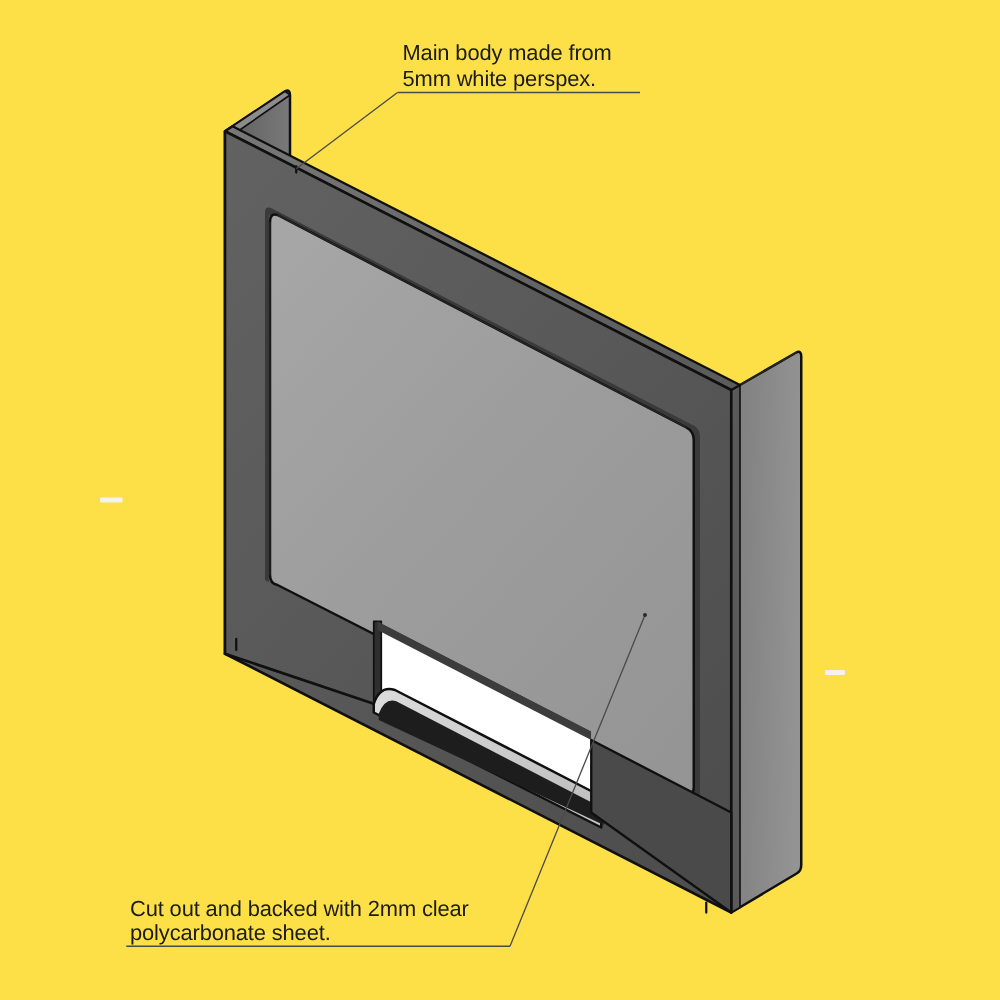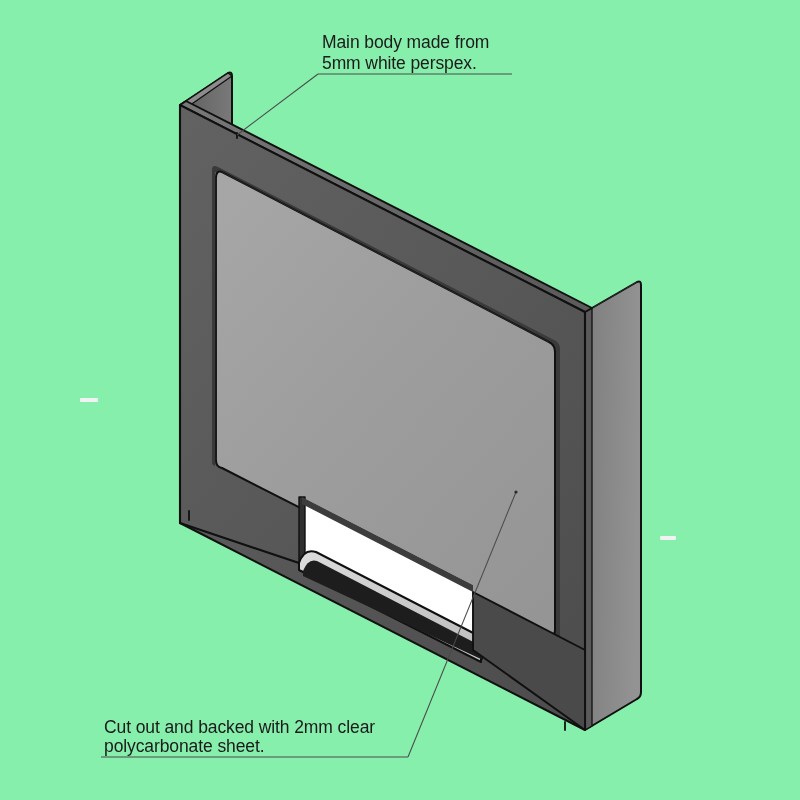--- a/index.html
+++ b/index.html
@@ -11,21 +11,21 @@
     width: 800px;
     height: 800px;
     font-family: "Liberation Sans", sans-serif;
     overflow: hidden;
     position: relative;
   }
   #canvas-root {
     position: relative;
     width: 800px;
     height: 800px;
-    background: #86efac;
+    background: #fde047;
   }
   svg#drawing {
     position: absolute;
     inset: 0;
     width: 800px;
     height: 800px;
     display: block;
   }
   .anno-text {
     font-family: "Liberation Sans", sans-serif;

